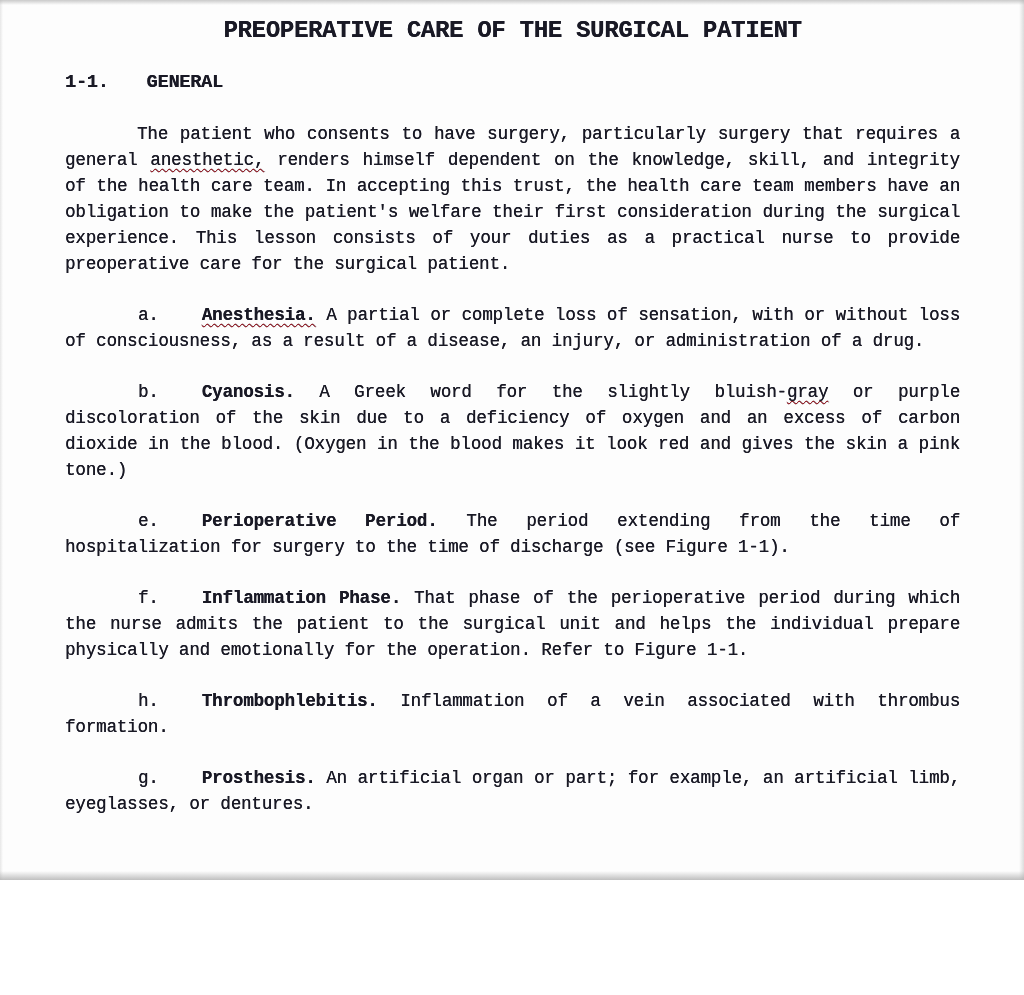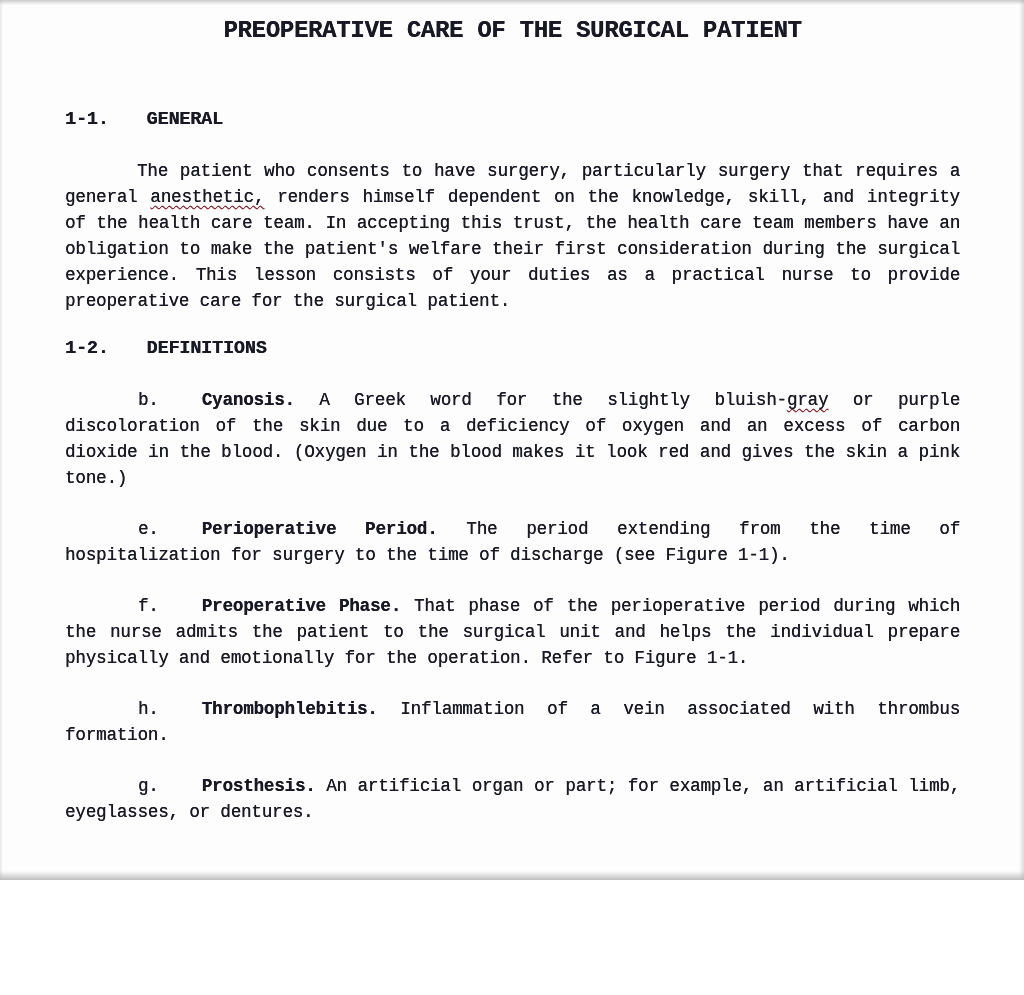--- a/index.html
+++ b/index.html
@@ -31,21 +31,21 @@
     letter-spacing: -0.3px;
     line-height: 30px;
     white-space: nowrap;
   }
   .section-heading {
     font-size: 18.5px;
     font-weight: bold;
     line-height: 26px;
     letter-spacing: -0.2px;
   }
-  .section-heading.first { margin-top: 61px; }
+  .section-heading.first { margin-top: 24px; }
   .section-heading.second { margin-top: 22px; }
   .htab { display: inline-block; width: 38px; }
   p.body-para {
     font-size: 17.5px;
     line-height: 26px;
     text-align: justify;
     letter-spacing: -0.15px;
     margin-top: 25px;
   }
   p.body-para.general { text-indent: 72px; margin-top: 25px; }
@@ -80,28 +80,28 @@
   <div class="edge edge-bottom"></div>
   <div class="edge edge-right"></div>
   <div class="edge edge-left"></div>
 
   <h1 class="doc-title">PREOPERATIVE CARE OF THE SURGICAL PATIENT</h1>
 
   <h2 class="section-heading first"><span>1-1.</span><span class="htab"></span><span>GENERAL</span></h2>
 
   <p class="body-para general"><span>The patient who consents to have surgery, particularly surgery that requires a general </span><span class="squiggle">anesthetic,</span><span> renders himself dependent on the knowledge, skill, and integrity of the health care team. In accepting this trust, the health care team members have an obligation to make the patient's welfare their first consideration during the surgical experience. This lesson consists of your duties as a practical nurse to provide preoperative care for the surgical patient.</span></p>
 
-  <h2 class="section-heading second"><span>1-2.</span><span class="htab"></span><span>DEFINITIONS</span></h2>
 
+  <p class="body-para def-para"><span>a.</span><span class="ltab"></span><span><span class="bold squiggle">Anesthesia.</span><span> A partial or complete loss of sensation, with or without loss of consciousness, as a result of a disease, an injury, or administration of a drug.</span></span></p>
 
   <p class="body-para def-para"><span>b.</span><span class="ltab"></span><span><span class="bold">Cyanosis.</span><span> A Greek word for the slightly bluish-</span><span class="squiggle">gray</span><span> or purple discoloration of the skin due to a deficiency of oxygen and an excess of carbon dioxide in the blood. (Oxygen in the blood makes it look red and gives the skin a pink tone.)</span></span></p>
 
 
 
   <p class="body-para def-para"><span>e.</span><span class="ltab"></span><span><span class="bold">Perioperative Period.</span><span> The period extending from the time of hospitalization for surgery to the time of discharge (see Figure 1-1).</span></span></p>
 
-  <p class="body-para def-para"><span>f.</span><span class="ltab"></span><span><span class="bold">Preoperative Phase.</span><span> That phase of the perioperative period during which the nurse admits the patient to the surgical unit and helps the individual prepare physically and emotionally for the operation. Refer to Figure 1-1.</span></span></p>
+  <p class="body-para def-para"><span>f.</span><span class="ltab"></span><span><span class="bold">Inflammation Phase.</span><span> That phase of the perioperative period during which the nurse admits the patient to the surgical unit and helps the individual prepare physically and emotionally for the operation. Refer to Figure 1-1.</span></span></p>
 
   <p class="body-para def-para"><span>h.</span><span class="ltab"></span><span><span class="bold">Thrombophlebitis.</span><span> Inflammation of a vein associated with thrombus formation.</span></span></p>
 
   <p class="body-para def-para"><span>g.</span><span class="ltab"></span><span><span class="bold">Prosthesis.</span><span> An artificial organ or part; for example, an artificial limb, eyeglasses, or dentures.</span></span></p>
 
 </div>
 
 </body></html>

